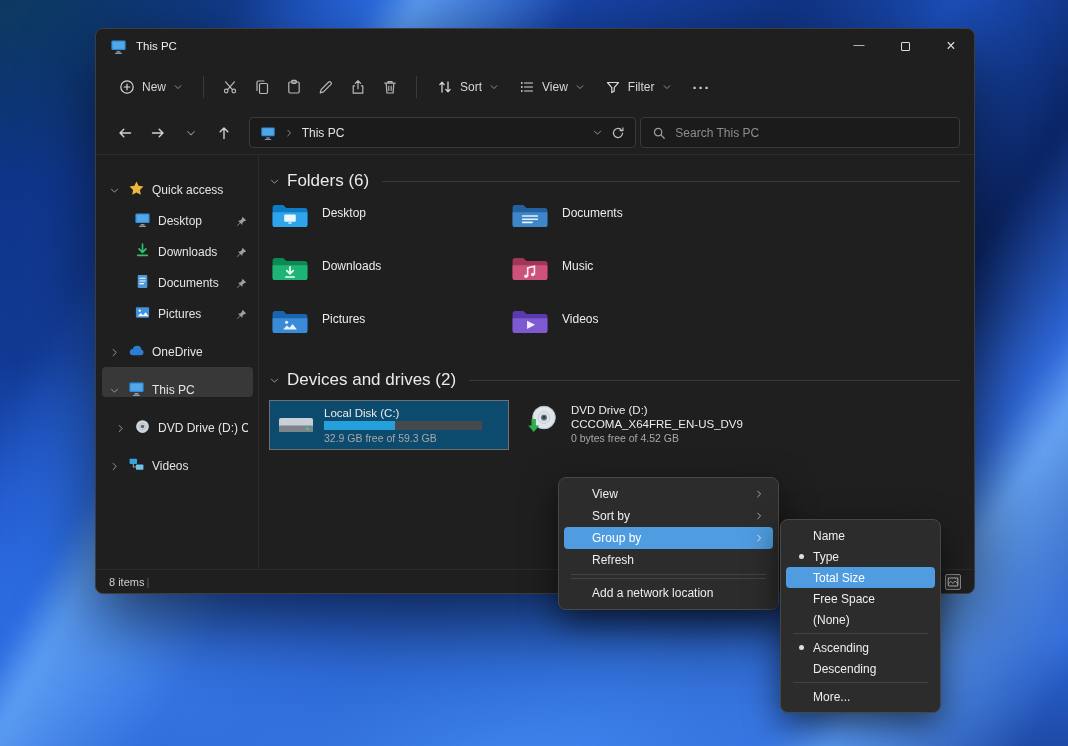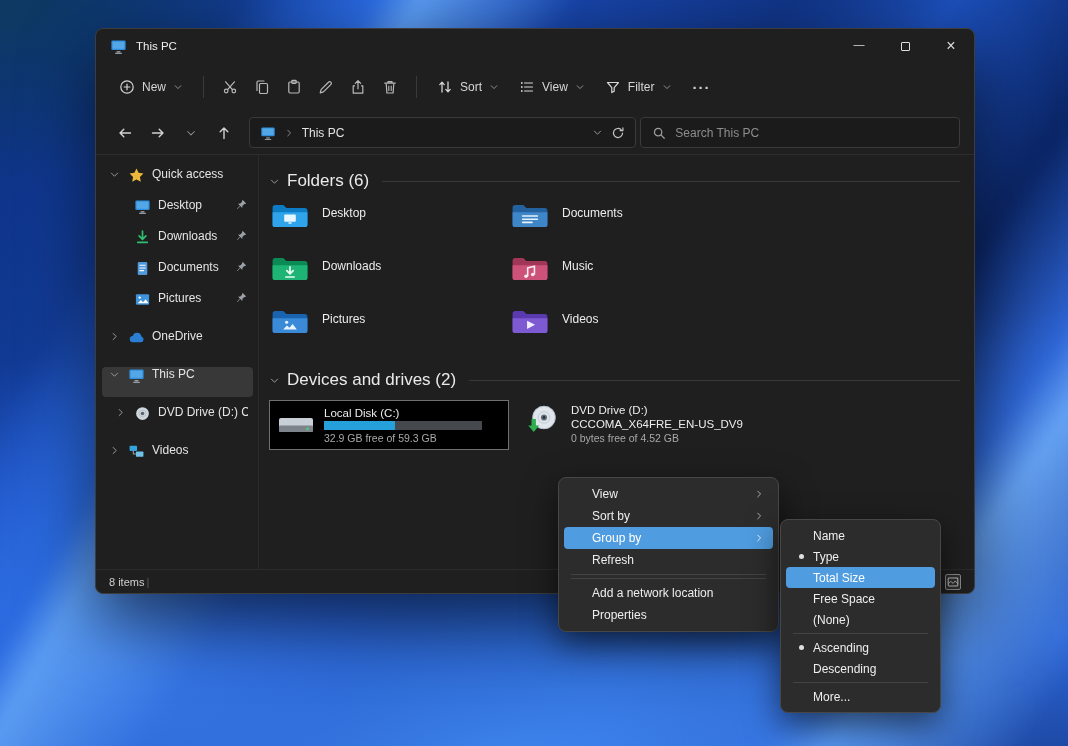--- a/index.html
+++ b/index.html
@@ -44,37 +44,37 @@
     border:1px solid #3a3a3a;border-radius:4px;background:#1b1b1b;padding:0 10px;font-size:12px;color:#e2e2e2}
   .addr .spacer{flex:1}
   .search{display:flex;align-items:center;gap:9px;width:328px;height:31px;margin-left:auto;
     border:1px solid #3a3a3a;border-radius:4px;background:#1b1b1b;padding:0 11px}
   .search input{flex:1;background:transparent;border:none;outline:none;color:#cfcfcf;font-size:12px;font-family:inherit}
   .search input::placeholder{color:#8d8d8d}
   .search .s-ic{width:14px;height:14px;color:#9d9d9d}
   
   .body-row{flex:1;display:flex;min-height:0}
   .sidebar{width:163px;flex:0 0 163px;padding:12px 5px 0 6px;border-right:1px solid #2b2b2b;font-size:12px}
-  .side-item{display:flex;align-items:flex-start;gap:7px;height:30px;padding:0 5px;border-radius:4px;color:#e4e4e4;margin-bottom:1px}
+  .side-item{display:flex;align-items:flex-end;gap:7px;height:30px;padding:0 5px;border-radius:4px;color:#e4e4e4;margin-bottom:1px}
   .side-item.selected{background:#383838}
   .side-chev{width:14px;height:14px;flex:0 0 14px;color:#9c9c9c;display:flex;align-items:center;justify-content:center}
   .side-ic{width:17px;height:17px;flex:0 0 17px}
   .side-label{white-space:nowrap;overflow:hidden;flex:1}
   .side-pin{width:13px;height:13px;flex:0 0 13px;color:#9aa0a6}
   .indent1{padding-left:11px}
   
   .content{flex:1;padding:16px 14px 0 10px;position:relative;min-width:0}
   .sec-h{display:flex;align-items:center;gap:7px;font-size:17px;color:#eaeaea;margin-bottom:10px}
   .sec-h .hline{flex:1;height:1px;background:#383838;margin-left:6px}
   .grid{display:grid;grid-template-columns:240px 240px;grid-auto-rows:53px;margin-bottom:10px}
   .tile{display:flex;gap:13px;align-items:flex-start;padding-left:2px}
   .f-ic{width:38px;height:30px;flex:0 0 38px}
   .f-label{font-size:12px;margin-top:5px;color:#ececec}
   .drives{display:flex;gap:10px;align-items:flex-start}
-  .drive-local{width:240px;height:50px;border:1px solid #707070;background:#000000;display:flex;gap:10px;align-items:center;padding:5px 8px}
+  .drive-local{width:240px;height:50px;border:1px solid #707070;background:#0c4a6e;display:flex;gap:10px;align-items:center;padding:5px 8px}
   .d-ic{width:36px;height:28px;flex:0 0 36px}
   .d-col{display:flex;flex-direction:column;gap:2px;min-width:0}
   .d-name{font-size:11.5px;color:#ececec;white-space:nowrap}
   .bar{width:158px;height:9px;background:#45494e}
   .bar-fill{height:100%;background:#26a0da}
   .d-free{font-size:10.5px;color:#a8a8a8;white-space:nowrap}
   .drive-dvd{display:flex;gap:10px;align-items:flex-start;padding:4px 6px;width:252px}
   .dvd-ic{width:36px;height:32px;flex:0 0 36px}
   
   .statusbar{height:24px;display:flex;align-items:center;gap:2px;padding:0 13px;font-size:11px;color:#cfcfcf;border-top:1px solid #2b2b2b;flex:0 0 auto}
@@ -609,23 +609,20 @@
       </svg>
   </div>
   <div class="mi">
     <span>Refresh</span>
   </div>
   <div class="msep"></div>
   <div class="msep"></div>
   <div class="mi">
     <span>Add a network location</span>
   </div>
-  <div class="mi">
-    <span>Properties</span>
-  </div>
 </div>
 
 <div class="menu sub">
   <div class="mi">
     <span>Name</span>
   </div>
   <div class="mi">
     <span class="bullet"></span>
     <span>Type</span>
   </div>

